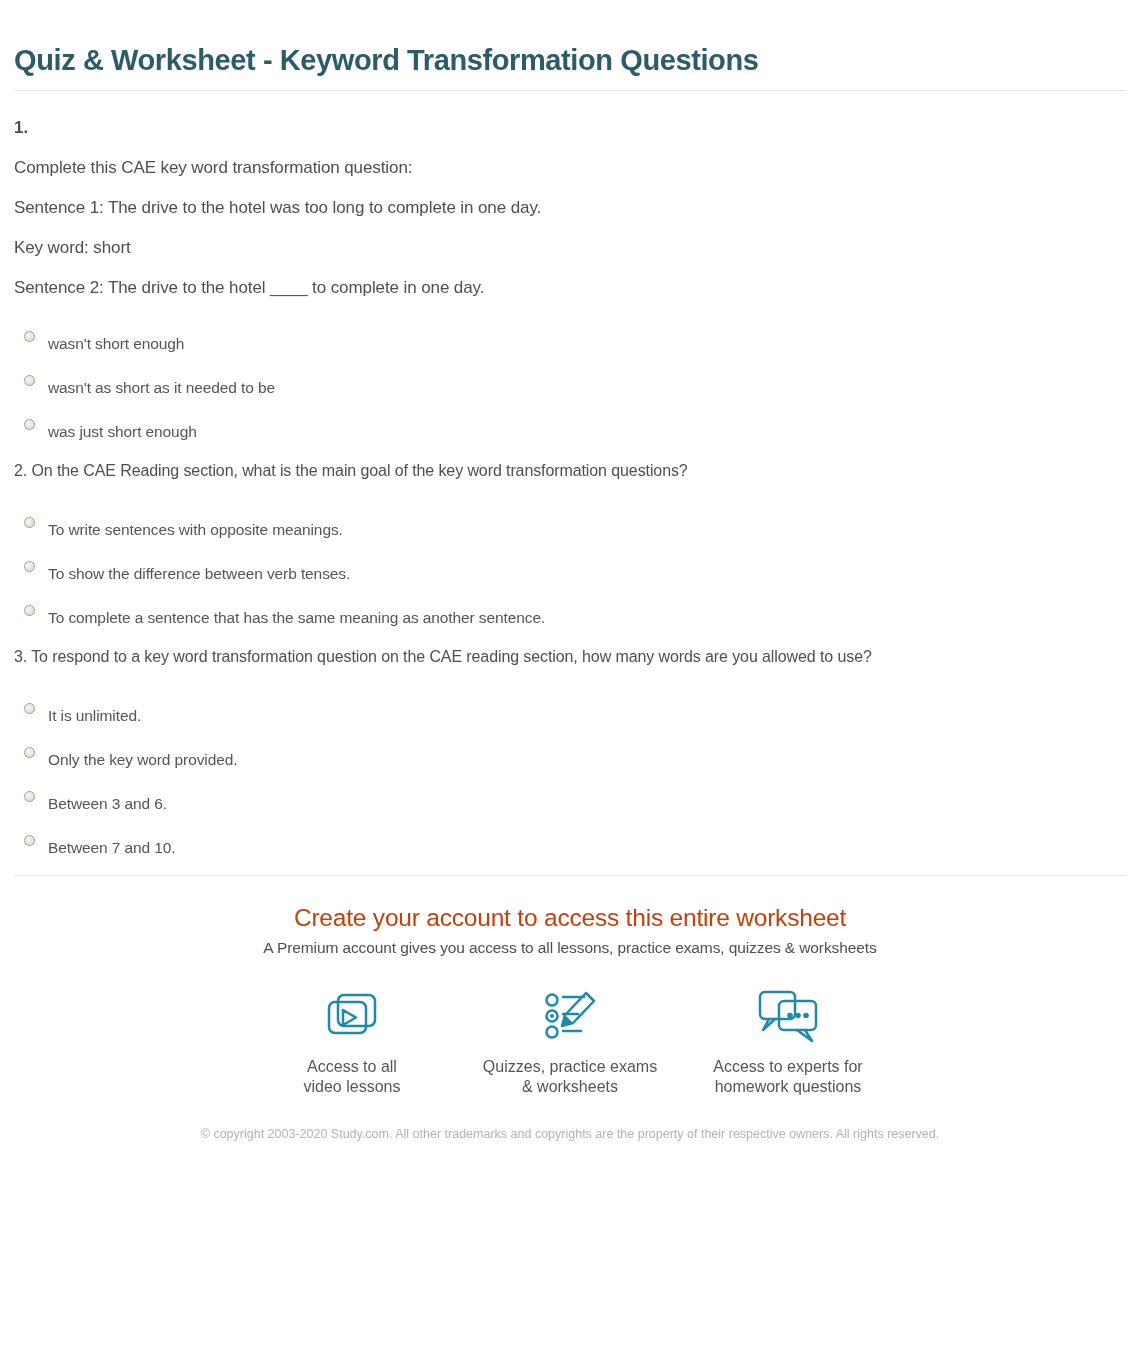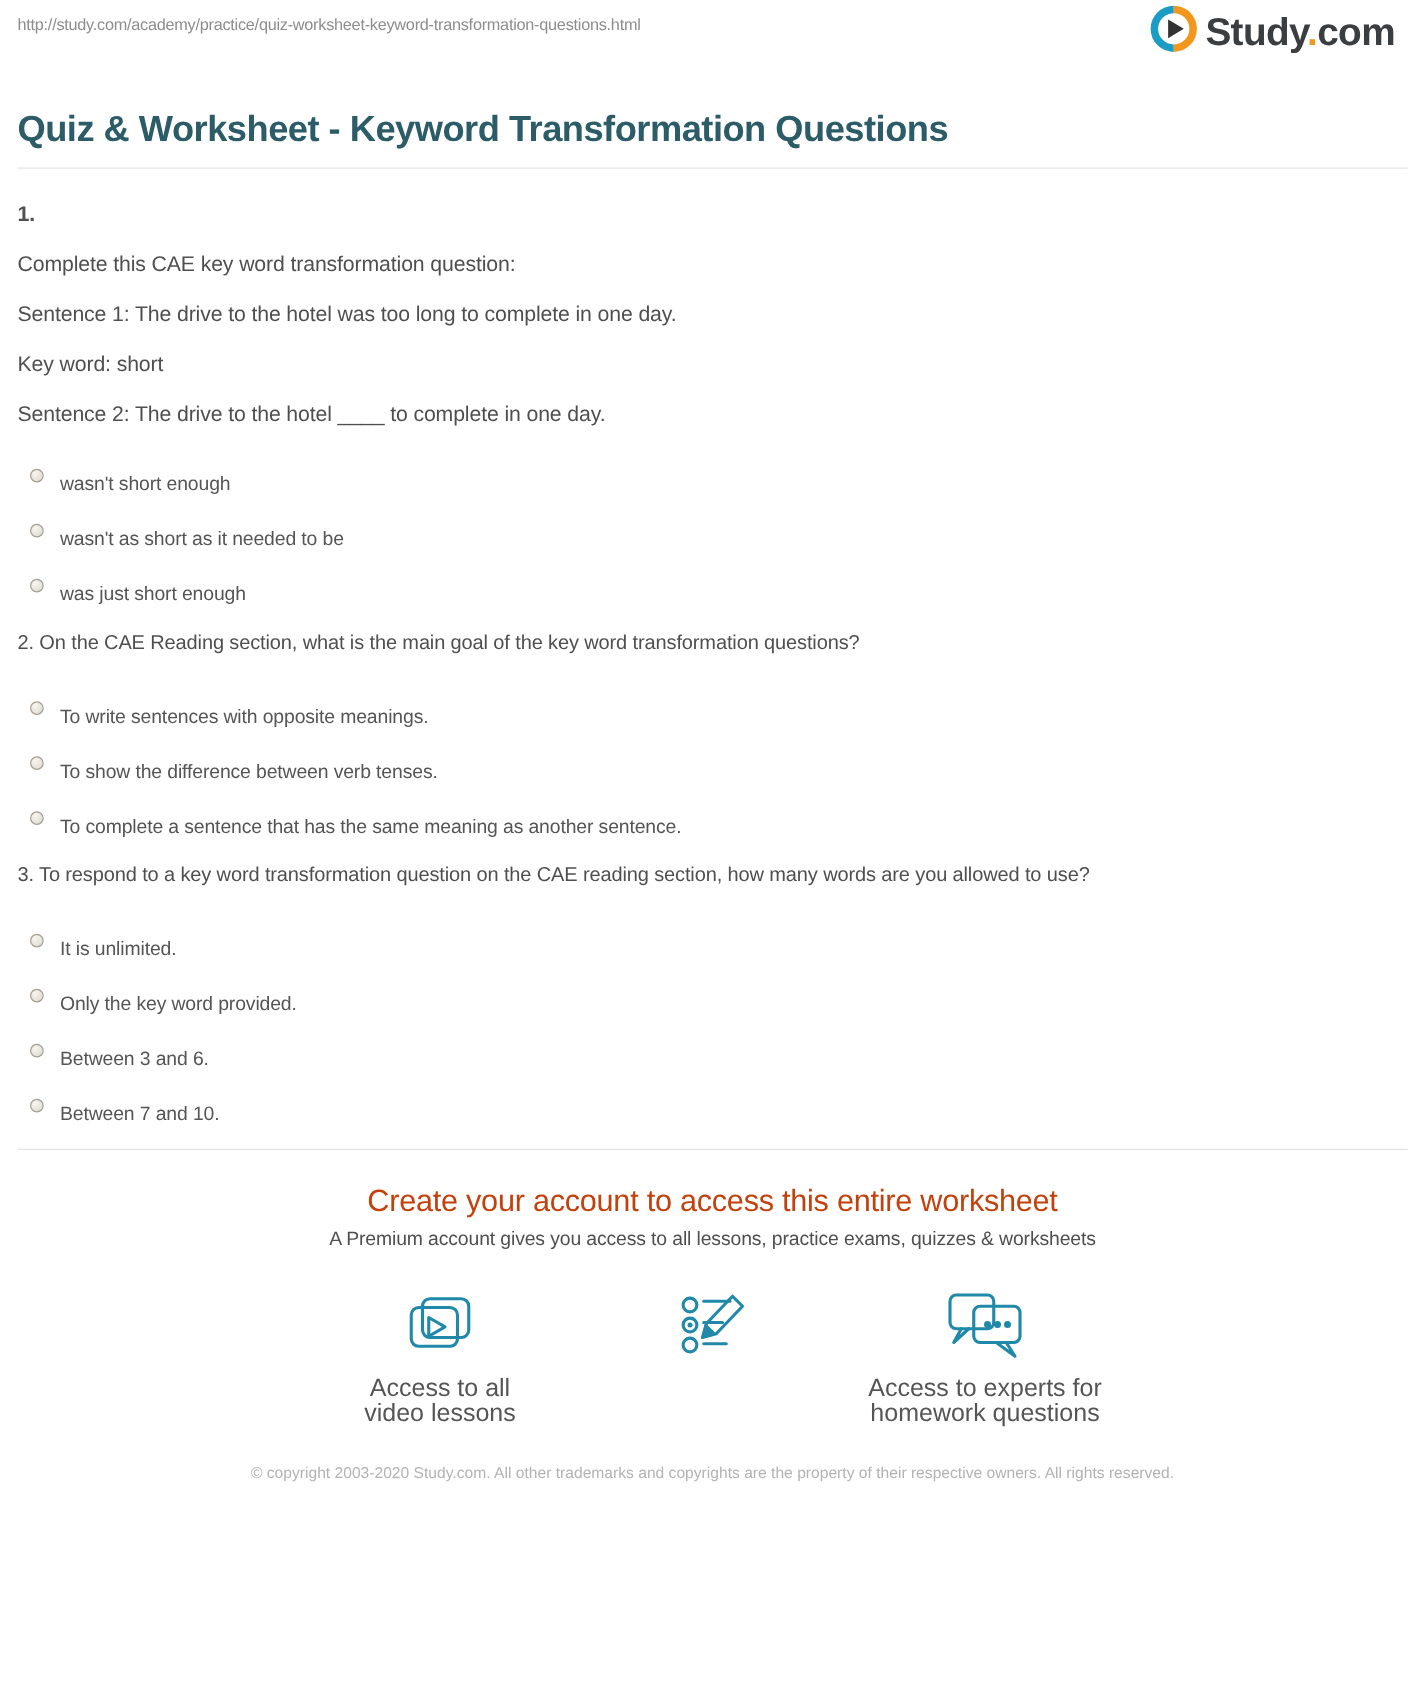--- a/index.html
+++ b/index.html
@@ -131,21 +131,21 @@
     text-align: center;
   }
   .feature-icon-box {
     height: 62px;
     display: flex;
     align-items: center;
     justify-content: center;
   }
   .feature-label {
     margin-top: 10px;
-    font-size: 20px;
+    font-size: 16px;
     color: #555;
     line-height: 20px;
   }
   .icon-stroke { stroke: #2089a9; fill: none; stroke-width: 2.5; stroke-linejoin: round; stroke-linecap: round; }
   .icon-fill { fill: #2089a9; }
 
   
   .copyright {
     margin: 28px auto 0 auto;
     max-width: 790px;
@@ -153,33 +153,20 @@
     font-size: 12.5px;
     line-height: 18px;
     color: #b3b3b3;
   }
 </style>
 </head>
 <body>
 
 <div class="page">
 
-  <div class="header">
-    <div class="url-bar">http://study.com/academy/practice/quiz-worksheet-keyword-transformation-questions.html</div>
-    <div class="logo">
-      <span>
-        <svg width="38" height="38" viewBox="0 0 38 38">
-          <path d="M19 3.5 A15.5 15.5 0 0 0 19 34.5" fill="none" stroke="#1b9cc4" stroke-width="6"></path>
-          <path d="M19 3.5 A15.5 15.5 0 0 1 19 34.5" fill="none" stroke="#f3961e" stroke-width="6"></path>
-          <path d="M14.5 11.5 L27 19 L14.5 26.5 Z" fill="#333333"></path>
-        </svg>
-      </span>
-      <span class="logo-text"><span>Study</span><span class="logo-dot">.</span><span>com</span></span>
-    </div>
-  </div>
 
   <h1 class="page-title">Quiz &amp; Worksheet - Keyword Transformation Questions</h1>
   <hr class="divider">
 
   <div>
     <p class="qnum">1.</p>
     <p class="prompt-line">Complete this CAE key word transformation question:</p>
     <p class="prompt-line">Sentence 1: The drive to the hotel was too long to complete in one day.</p>
     <p class="prompt-line">Key word: short</p>
     <p class="prompt-line">Sentence 2: The drive to the hotel ____ to complete in one day.</p>
@@ -268,20 +255,24 @@
             <circle cx="13" cy="29" r="5.5" class="icon-stroke"></circle>
             <circle cx="13" cy="29" r="2" class="icon-fill"></circle>
             <circle cx="13" cy="45" r="5.5" class="icon-stroke"></circle>
             <line x1="24" y1="10" x2="45" y2="10" class="icon-stroke"></line>
             <line x1="24" y1="27" x2="39" y2="27" class="icon-stroke"></line>
             <line x1="24" y1="44" x2="42" y2="44" class="icon-stroke"></line>
             <path d="M47 6 L55 14 L34 36 L23 39 L26 28 Z" class="icon-stroke"></path>
             <path d="M26 28 L23 39 L34 36 L29 31 Z" class="icon-fill"></path>
           </svg>
         </div>
+        <div class="feature-label">
+          <div>Quizzes, practice exams</div>
+          <div>&amp; worksheets</div>
+        </div>
       </div>
 
       <div class="feature">
         <div class="feature-icon-box">
           <svg width="66" height="56" viewBox="0 0 66 56">
             <rect x="5" y="4" width="35" height="27" rx="5" class="icon-stroke"></rect>
             <path d="M14 31 L8 42 L20 31" class="icon-stroke"></path>
             <rect x="24" y="13" width="37" height="29" rx="5" class="icon-stroke" fill="#ffffff"></rect>
             <path d="M50 42 L57 53 L42 42" class="icon-stroke" fill="#ffffff"></path>
             <circle cx="35" cy="27.5" r="2.8" class="icon-fill"></circle>

